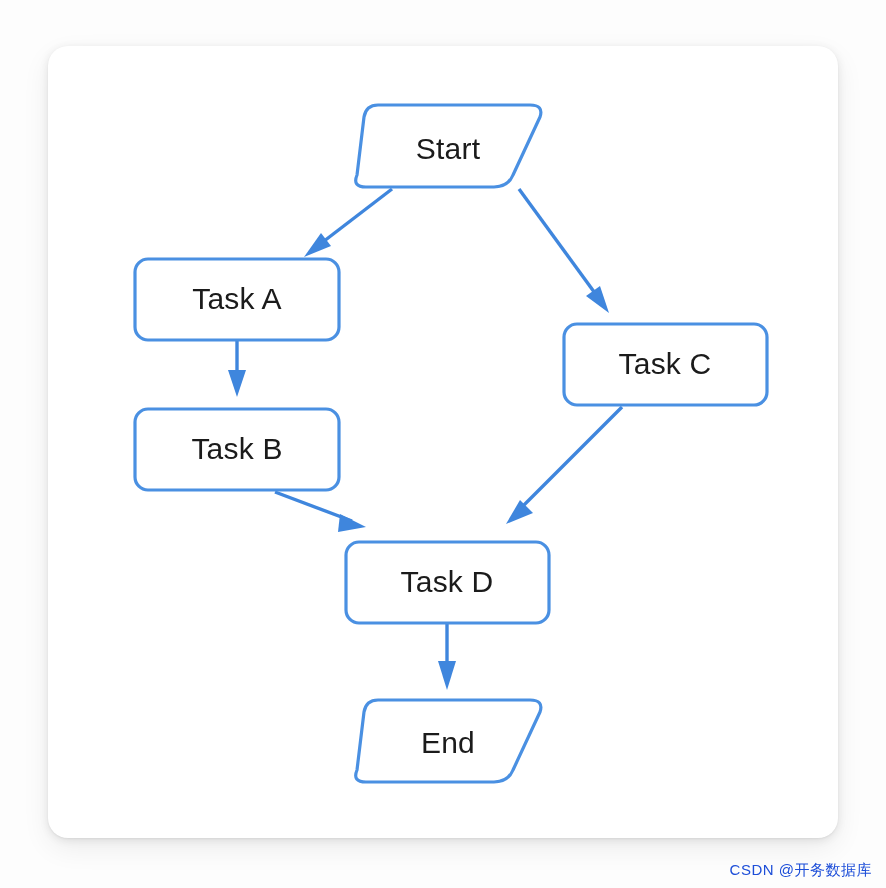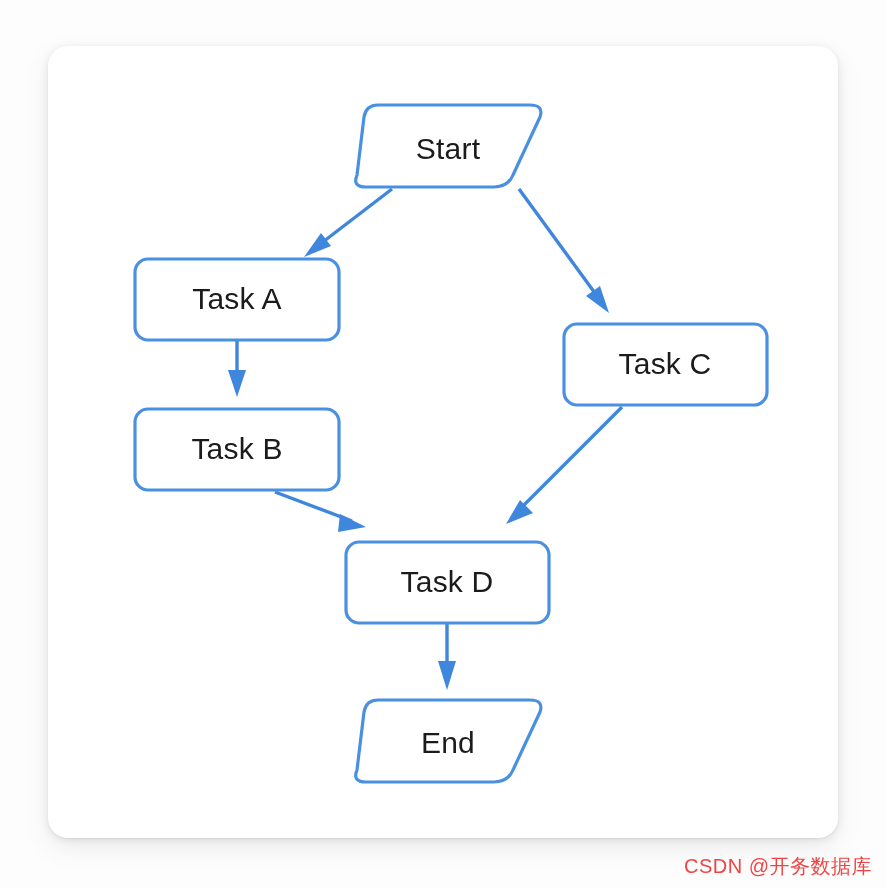--- a/index.html
+++ b/index.html
@@ -78,22 +78,22 @@
   .edge-head {
     fill: #3f86dd;
   }
 
   
   .watermark {
     position: absolute;
     right: 14px;
     bottom: 8px;
     font-family: "Liberation Sans", sans-serif;
-    font-size: 20px;
-    color: #ef4444;
+    font-size: 15px;
+    color: #1d4ed8;
     letter-spacing: 0.5px;
     white-space: nowrap;
     user-select: none;
   }
 </style>
 </head>
 <body>
 
 <div id="page-root">
 

